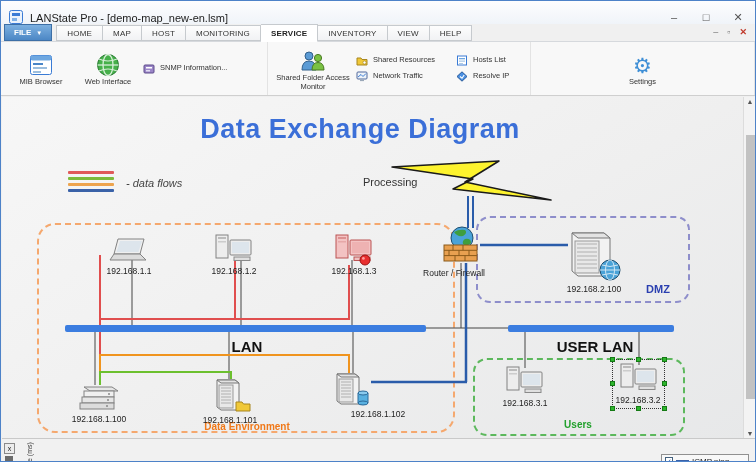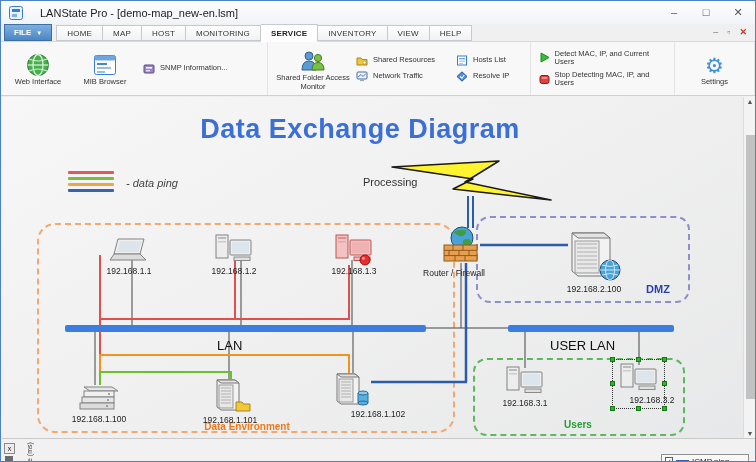--- a/index.html
+++ b/index.html
@@ -3,21 +3,21 @@
 <meta charset="utf-8">
 <style>
   * { box-sizing: border-box; margin: 0; padding: 0; }
   html,body { width:756px; height:462px; overflow:hidden;
     font-family:"Liberation Sans", sans-serif; background:#d8d8d8; }
   .window { width:756px; height:462px; border:1px solid #4d82c8;
     background:#f0f0f0; position:relative; overflow:hidden; }
 
   
   .titlebar { height:23px; background:linear-gradient(#fdfdfe,#f0f4f9);
-    display:flex; align-items:center; padding:0 8px;gap:10px; }
+    display:flex; align-items:flex-end; padding:0 8px; }
   .title-text { font-size:11px; color:#1c1c1c; margin-left:7px; flex:1; }
   .winctl { display:flex; gap:14px; }
   .win-btn { font-size:11px; color:#555; width:18px; text-align:center; cursor:default; }
 
   
   .tabrow { height:18px; background:#f0f0f0; display:flex; align-items:flex-end;
     padding-left:3px; position:relative; border-bottom:1px solid #d6d9dd; }
   .file-tab { height:17px; background:linear-gradient(#7cb0e0,#4c87c5);
     border:1px solid #3d6fa6; color:#fff; font-size:8px; font-weight:bold;
     display:flex; align-items:center; gap:5px; padding:0 9px; margin-right:4px; }
@@ -46,21 +46,21 @@
     color:#333; line-height:1.1; }
   .gear-glyph { font-size:21px; color:#3f8fd6; line-height:1; }
 
   
   .map { position:absolute; top:96px; left:1px; width:754px; height:341px;
     background:linear-gradient(150deg,#f7f7f7 0%,#efefef 55%,#e7e8e9 100%); overflow:hidden; }
   .abs { position:absolute; }
   .map-title { font-size:27px; font-weight:bold; text-align:center; letter-spacing:.5px; }
   .node-label { font-size:8.5px; color:#222; text-align:center; width:70px; }
   .bus { height:7px; border-radius:2px; }
-  .bus-label { font-weight:normal; font-size:13px; color:#111; text-align:left; }
+  .bus-label { font-weight:bold; font-size:15px; color:#111; text-align:center; }
   .area { border-radius:18px; }
   .area-label { font-weight:bold; font-size:10px; text-align:center; }
   .legend-line { width:46px; height:3px; margin-bottom:3px; border-radius:1px; }
   .legend-text { font-size:11px; font-style:italic; color:#444; }
   .proc-label { font-size:11px; color:#333; }
   .sel-rect { border:1px dotted #333; }
   .handle { position:absolute; width:5px; height:5px; background:#2db52d; border:1px solid #157a15; }
 
   
   .vscroll { position:absolute; right:0; top:0; width:13px; height:341px;
@@ -122,43 +122,43 @@
     <div class="tab">HELP</div>
     <div class="mdictl">
       <div class="mdi-btn">–</div>
       <div class="mdi-btn">▫</div>
       <div class="mdi-btn close">✕</div>
     </div>
   </div>
 
   <div class="ribbon">
     <div class="rgroup">
+      <div class="big-btn" style="width:70px">
+        <div class="bicon">
+            <svg width="24" height="22">
+          <rect x="1.5" y="1.5" width="21" height="19" rx="2" fill="#fff" stroke="#3a7bd5"></rect>
+          <rect x="1.5" y="1.5" width="21" height="5" rx="2" fill="#6ea7e0"></rect>
+          <rect x="4" y="9" width="10" height="2" fill="#4a86c8"></rect>
+          <rect x="4" y="13" width="14" height="2" fill="#9cbede"></rect>
+          <rect x="4" y="17" width="8" height="2" fill="#9cbede"></rect>
+        </svg>
+          </div>
+        <span>MIB Browser</span>
+      </div>
       <div class="big-btn" style="width:64px">
         <div class="bicon">
             <svg width="24" height="24">
           <circle cx="12" cy="12" r="10.5" fill="#46b04a" stroke="#2a7a33"></circle>
           <ellipse cx="12" cy="12" rx="5" ry="10.5" fill="none" stroke="#d7eed8" stroke-width="1.3"></ellipse>
           <line x1="1.5" y1="12" x2="22.5" y2="12" stroke="#d7eed8" stroke-width="1.3"></line>
           <path d="M3 6 Q12 10 21 6" fill="none" stroke="#d7eed8" stroke-width="1.2"></path>
           <path d="M3 18 Q12 14 21 18" fill="none" stroke="#d7eed8" stroke-width="1.2"></path>
         </svg>
           </div>
         <span>Web Interface</span>
-      </div>
-      <div class="big-btn" style="width:70px">
-        <div class="bicon">
-            <svg width="24" height="22">
-          <rect x="1.5" y="1.5" width="21" height="19" rx="2" fill="#fff" stroke="#3a7bd5"></rect>
-          <rect x="1.5" y="1.5" width="21" height="5" rx="2" fill="#6ea7e0"></rect>
-          <rect x="4" y="9" width="10" height="2" fill="#4a86c8"></rect>
-          <rect x="4" y="13" width="14" height="2" fill="#9cbede"></rect>
-          <rect x="4" y="17" width="8" height="2" fill="#9cbede"></rect>
-        </svg>
-          </div>
-        <span>MIB Browser</span>
       </div>
       <div class="small-col" style="width:122px">
         <div class="small-btn">
           <svg width="12" height="12">
             <rect x="1" y="2" width="10" height="8" rx="1" fill="#9b86c8" stroke="#5d4a8a"></rect>
             <rect x="3" y="4" width="6" height="1.5" fill="#fff"></rect>
             <rect x="3" y="7" width="4" height="1.5" fill="#e2dcf2"></rect>
           </svg>
           <span>SNMP Information...</span>
         </div>
@@ -207,37 +207,20 @@
         <div class="small-btn">
           <svg width="12" height="11">
             <polygon points="6,0.8 11,5.5 6,10.2 1,5.5" fill="#4a90e2" stroke="#2a5a9a"></polygon>
             <polyline points="4,5.5 6,7.2 8.2,4" fill="none" stroke="#fff" stroke-width="1.1"></polyline>
           </svg>
           <span>Resolve IP</span>
         </div>
       </div>
     </div>
 
-    <div class="rgroup">
-      <div class="small-col" style="width:133px">
-        <div class="small-btn">
-          <svg width="11" height="11">
-            <polygon points="2,1 10,5.5 2,10" fill="#35c035" stroke="#1f8a1f"></polygon>
-          </svg>
-          <span>Detect MAC, IP, and Current Users</span>
-        </div>
-        <div class="small-btn">
-          <svg width="11" height="11">
-            <rect x="1" y="1.5" width="9" height="8" rx="2" fill="#e04040" stroke="#8f1d1d"></rect>
-            <rect x="2.5" y="3" width="6" height="2" rx="1" fill="#f08c8c"></rect>
-          </svg>
-          <span>Stop Detecting MAC, IP, and Users</span>
-        </div>
-      </div>
-    </div>
 
     <div class="rgroup" style="flex:1; justify-content:center;">
       <div class="big-btn" style="width:56px">
         <div class="bicon">
             <span class="gear-glyph">⚙</span>
           </div>
         <span>Settings</span>
       </div>
     </div>
   </div>
@@ -289,21 +272,21 @@
       <polygon points="390,70 497,64 463,85 549,103 451,92 471,82" fill="#fdf32e" stroke="#1a1a1a" stroke-width="1.5" stroke-linejoin="round"></polygon>
     </svg>
 
     <div class="abs map-title" style="left: 98px; top: 17px; width: 520px; color: rgb(59, 111, 216);">Data Exchange Diagram</div>
     <div class="abs" style="left:66px; top:74px;">
       <div class="legend-line" style="background: rgb(224, 90, 90);"></div>
       <div class="legend-line" style="background: rgb(125, 187, 60);"></div>
       <div class="legend-line" style="background: rgb(237, 164, 78);"></div>
       <div class="legend-line" style="background: rgb(58, 98, 168);"></div>
     </div>
-    <div class="abs legend-text" style="left:124px; top:80px;">- data ping</div>
+    <div class="abs legend-text" style="left:124px; top:80px;">- data flows</div>
     <div class="abs proc-label" style="left:361px; top:79px;">Processing</div>
 
     <div class="abs bus" style="left: 63px; top: 228px; width: 361px; background: rgb(59, 125, 224);"></div>
     <div class="abs bus" style="left: 506px; top: 228px; width: 166px; background: rgb(59, 125, 224);"></div>
     <div class="abs bus-label" style="left:215px; top:241px; width:60px;">LAN</div>
     <div class="abs bus-label" style="left:548px; top:241px; width:90px;">USER LAN</div>
 
     <div class="abs area-label" style="left: 180px; top: 324px; width: 130px; color: rgb(240, 120, 24);">Data Environment</div>
     <div class="abs area-label" style="left: 634px; top: 186px; width: 44px; font-size: 11px; color: rgb(42, 63, 176);">DMZ</div>
     <div class="abs area-label" style="left: 546px; top: 322px; width: 60px; color: rgb(34, 160, 44);">Users</div>
@@ -463,21 +446,21 @@
     <div class="abs" style="left:617px; top:266px;">
       <svg width="40" height="30">
         <rect x="2" y="1" width="12" height="23" fill="#ededed" stroke="#828282"></rect>
         <rect x="4" y="3" width="8" height="2" fill="#bbb"></rect>
           <rect x="4" y="7" width="8" height="1.5" fill="#ccc"></rect>
         <rect x="16" y="6" width="21" height="15" rx="1" fill="#ededed" stroke="#828282"></rect>
         <rect x="18" y="8" width="17" height="11" fill="#dde5ec"></rect>
         <rect x="20" y="23" width="16" height="3.5" fill="#e0e0e0" stroke="#8a8a8a"></rect>
       </svg>
     </div>
-    <div class="abs node-label" style="left:615px; top:298px;">192.168.3.2</div>
+    <div class="abs node-label" style="left:601px; top:298px;">192.168.3.2</div>
 
     <div class="vscroll">
       <div class="scroll-arrow" style="top:1px;">▲</div>
       <div class="scroll-thumb"></div>
       <div class="scroll-arrow" style="bottom:1px;">▼</div>
     </div>
   </div>
 
   <div class="bottom">
     <div class="panel-close">x</div>

